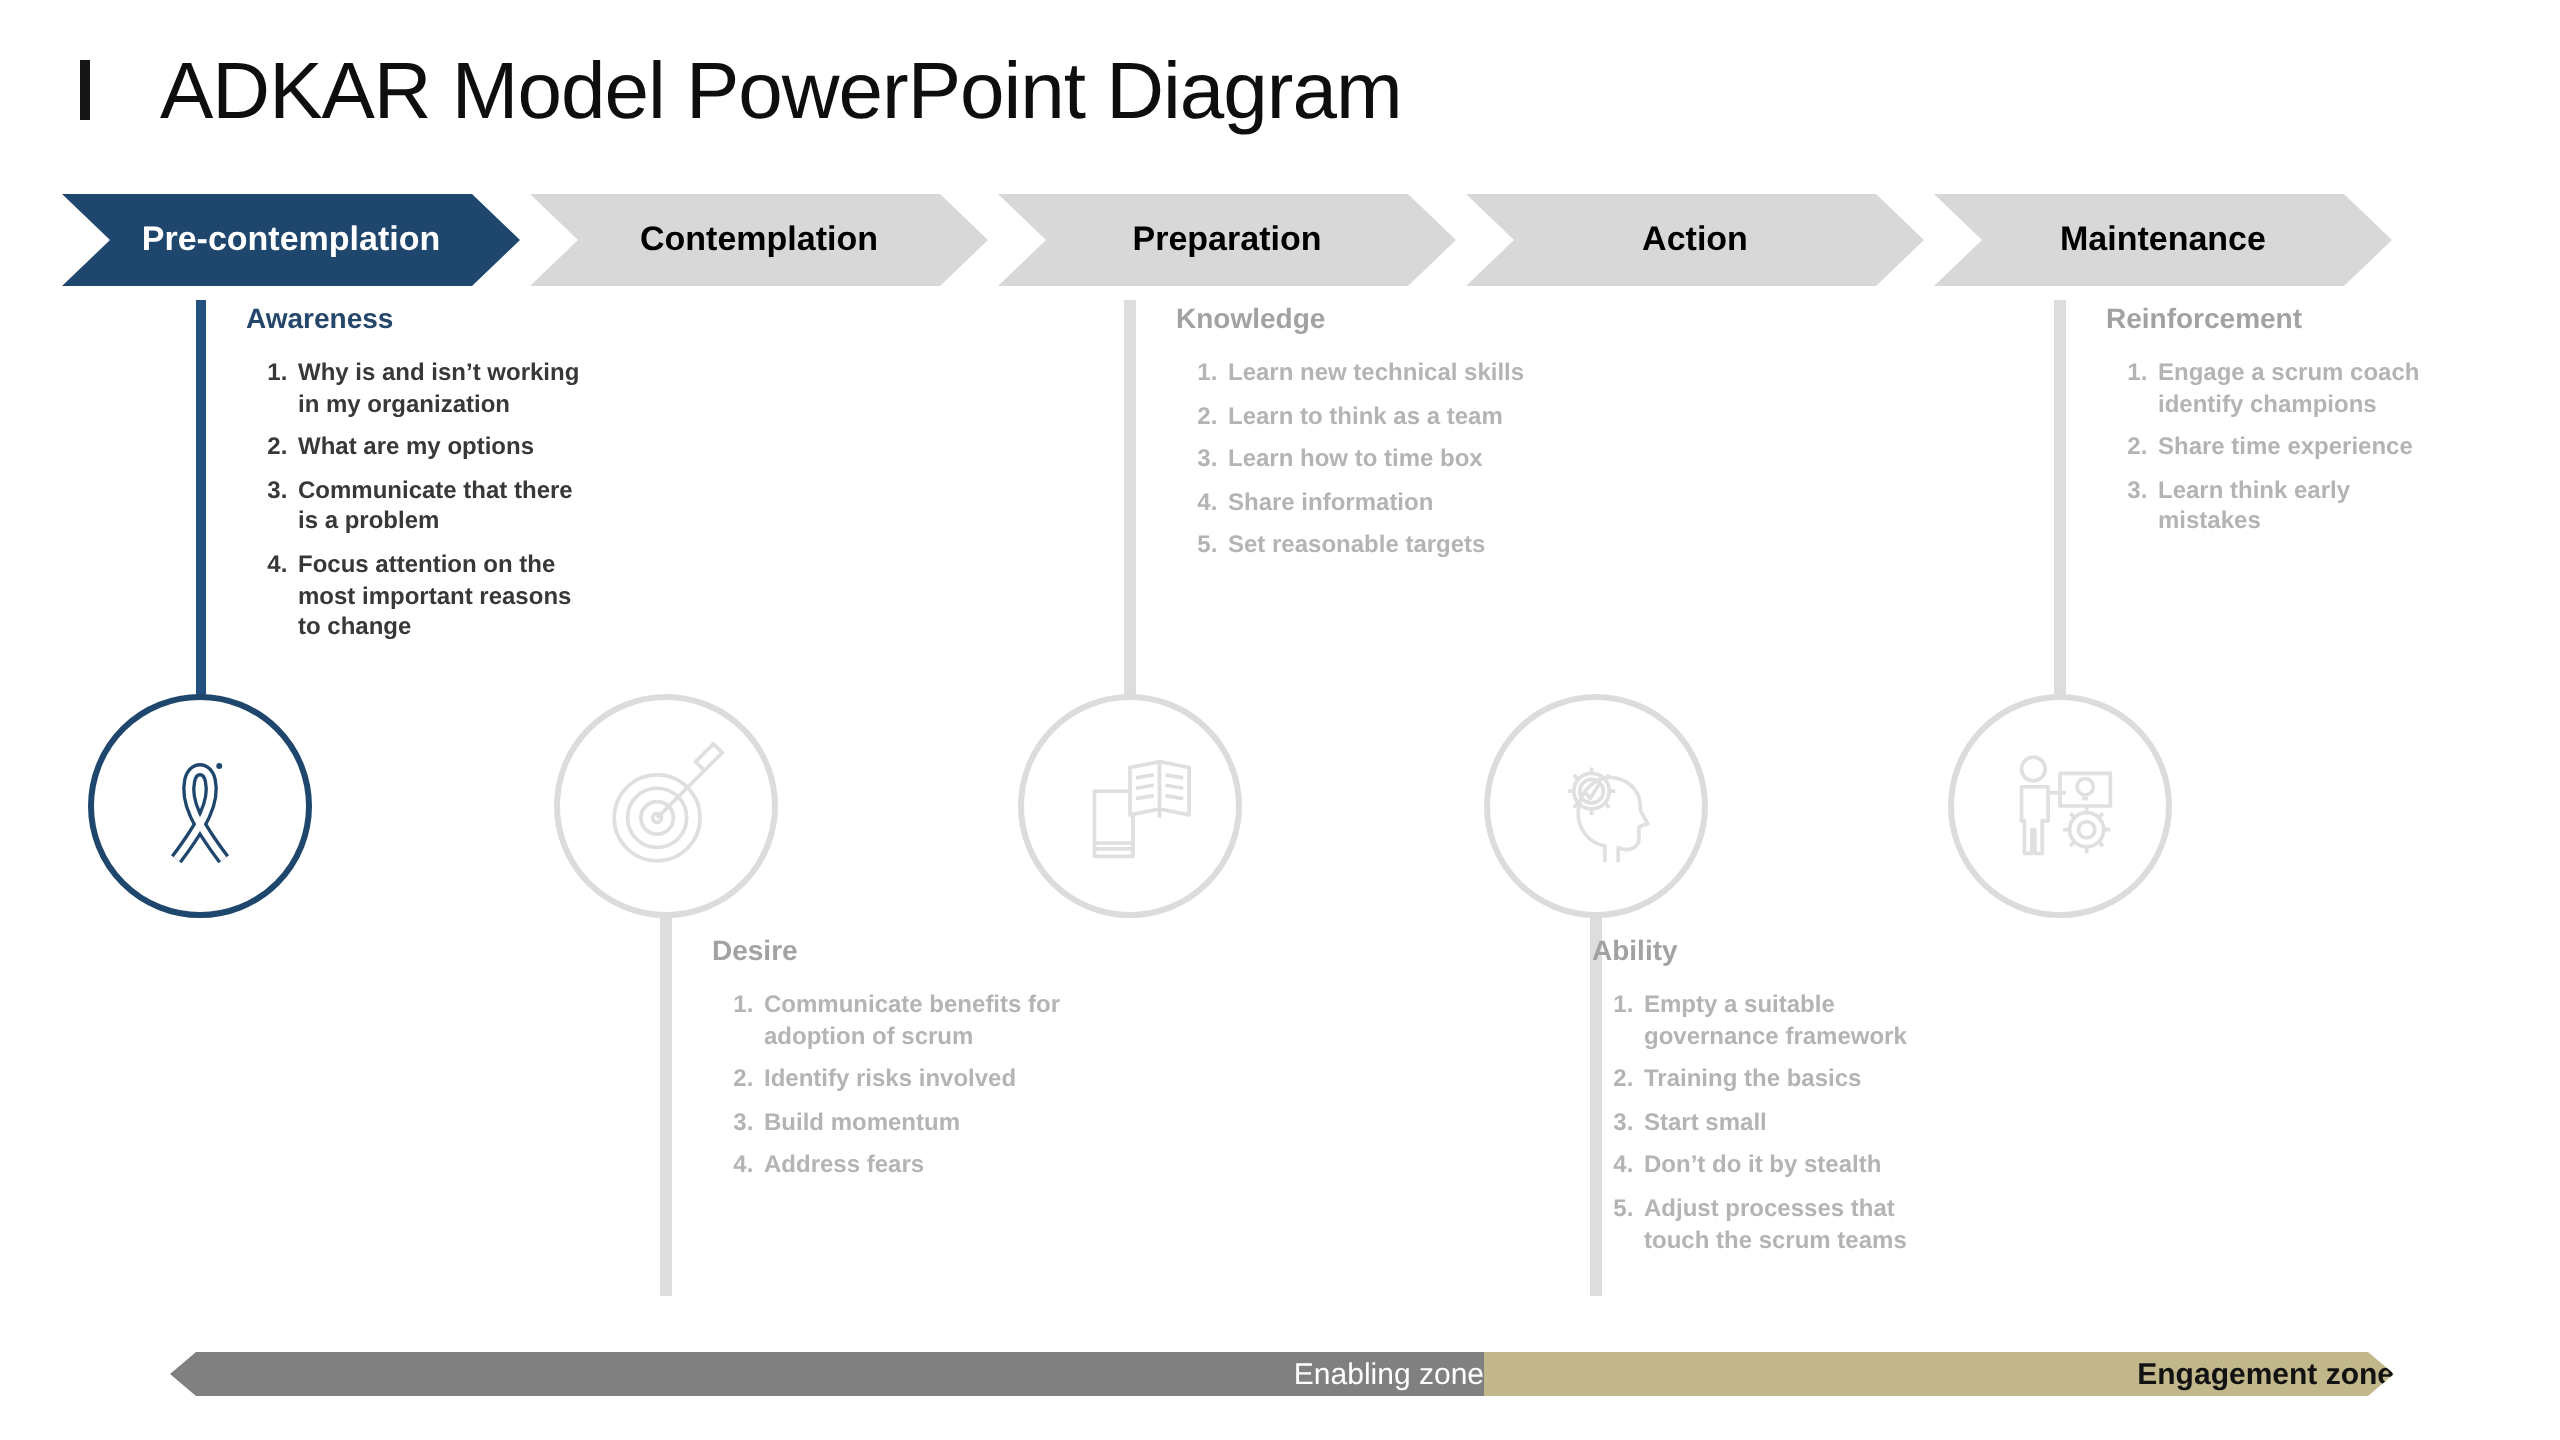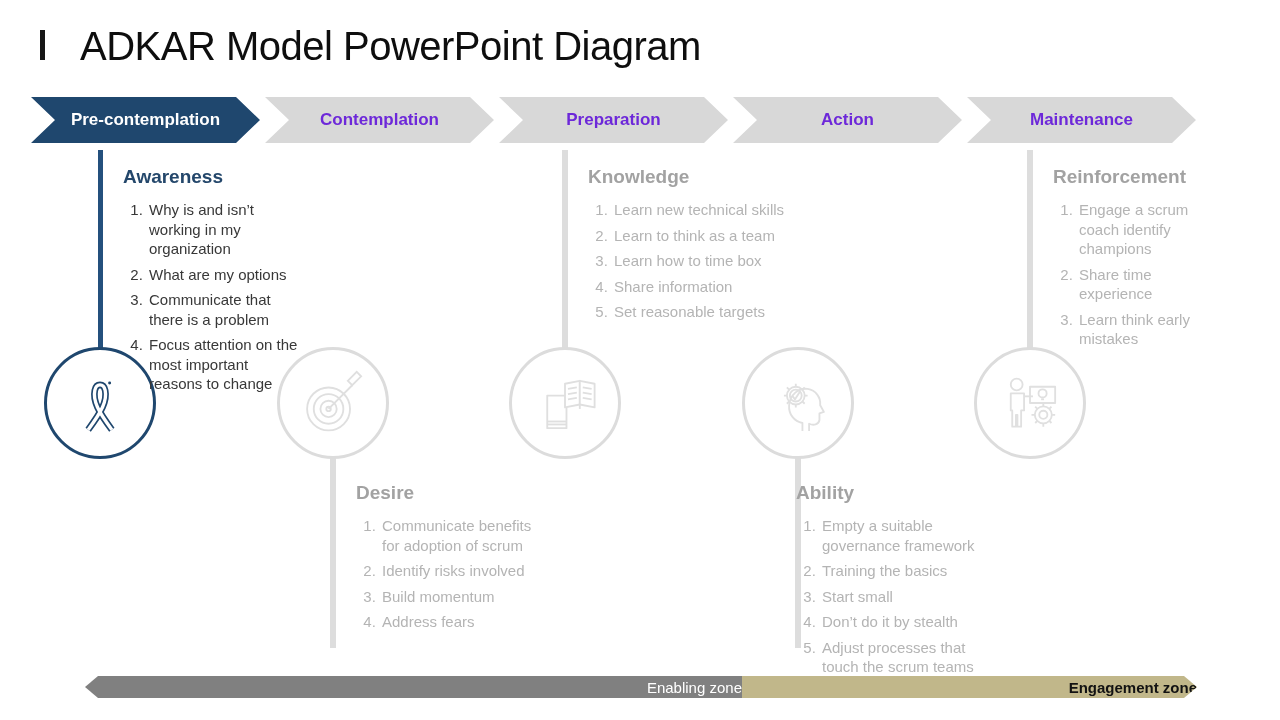--- a/index.html
+++ b/index.html
@@ -10,40 +10,40 @@
   }
   .accent-bar{position:absolute;left:40px;top:30px;width:5px;height:30px;background:#161616;}
   .page-title{
     position:absolute;left:80px;top:24px;margin:0;font-size:40px;font-weight:normal;
     letter-spacing:-0.5px;color:#0e0e0e;
   }
   
   .stages{position:absolute;left:31px;top:97px;width:1165px;height:46px;display:flex;gap:5px;}
   .chevron{
     flex:1;height:46px;display:flex;align-items:center;justify-content:center;
-    background:#d8d8d8;color:#6d28d9;font-size:17px;font-weight:bold;
+    background:#d8d8d8;color:#000000;font-size:17px;font-weight:bold;
     clip-path:polygon(0 0, calc(100% - 24px) 0, 100% 50%, calc(100% - 24px) 100%, 0 100%, 24px 50%);
   }
   .chevron.active{background:#1f476e;color:#ffffff;}
   
   .connector{position:absolute;}
   .connector.navy{background:#24507d;}
   .connector.gray{background:#dddddd;}
   
   .node{
     position:absolute;width:106px;height:106px;border-radius:50%;background:#ffffff;
     display:flex;align-items:center;justify-content:center;box-sizing:content-box;
   }
   .node.navy{border:3px solid #1f476e;}
   .node.gray{border:3px solid #dcdcdc;}
   .node svg{width:74px;height:74px;}
   
   .section{position:absolute;}
-  .section h2{margin:16px 0 12px 0;font-size:19px;font-weight:bold;}
-  .section ol{margin:0;padding-left:24px;font-size:15px;line-height:1.3;}
+  .section h2{margin:1px 0 12px 0;font-size:14px;font-weight:bold;}
+  .section ol{margin:0;padding-left:24px;font-size:12px;line-height:1.3;font-weight:bold;}
   .section ol li{margin-bottom:6px;padding-left:2px;}
   .section.dark h2{color:#24476b;}
   .section.dark ol{color:#383838;}
   .section.muted h2{color:#a2a2a2;}
   .section.muted ol{color:#b4b4b4;}
   
   .zone{
     position:absolute;top:676px;height:22px;display:flex;align-items:center;justify-content:flex-end;
     font-size:15px;
   }

